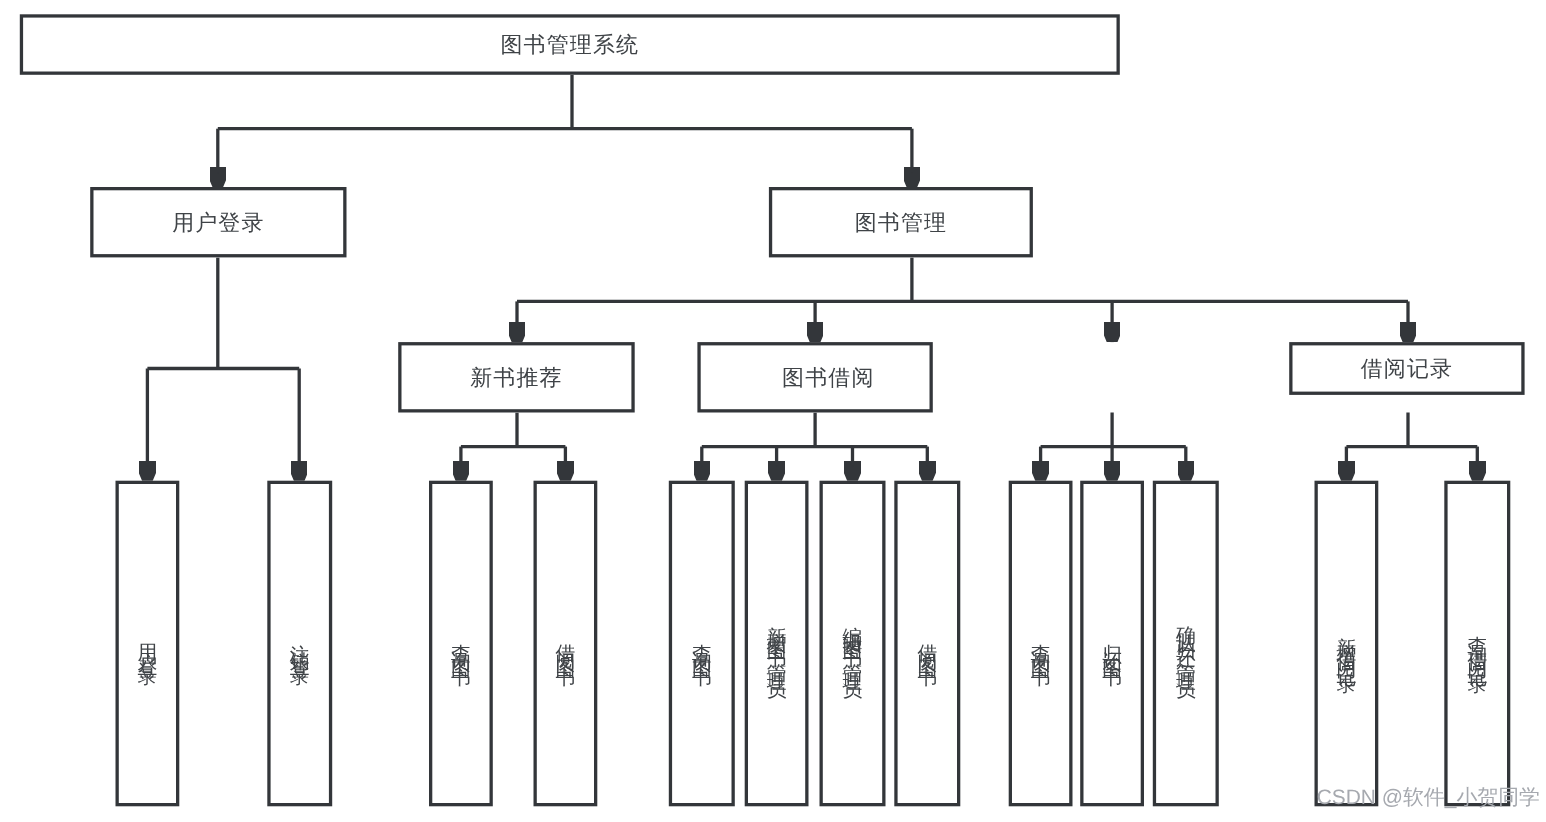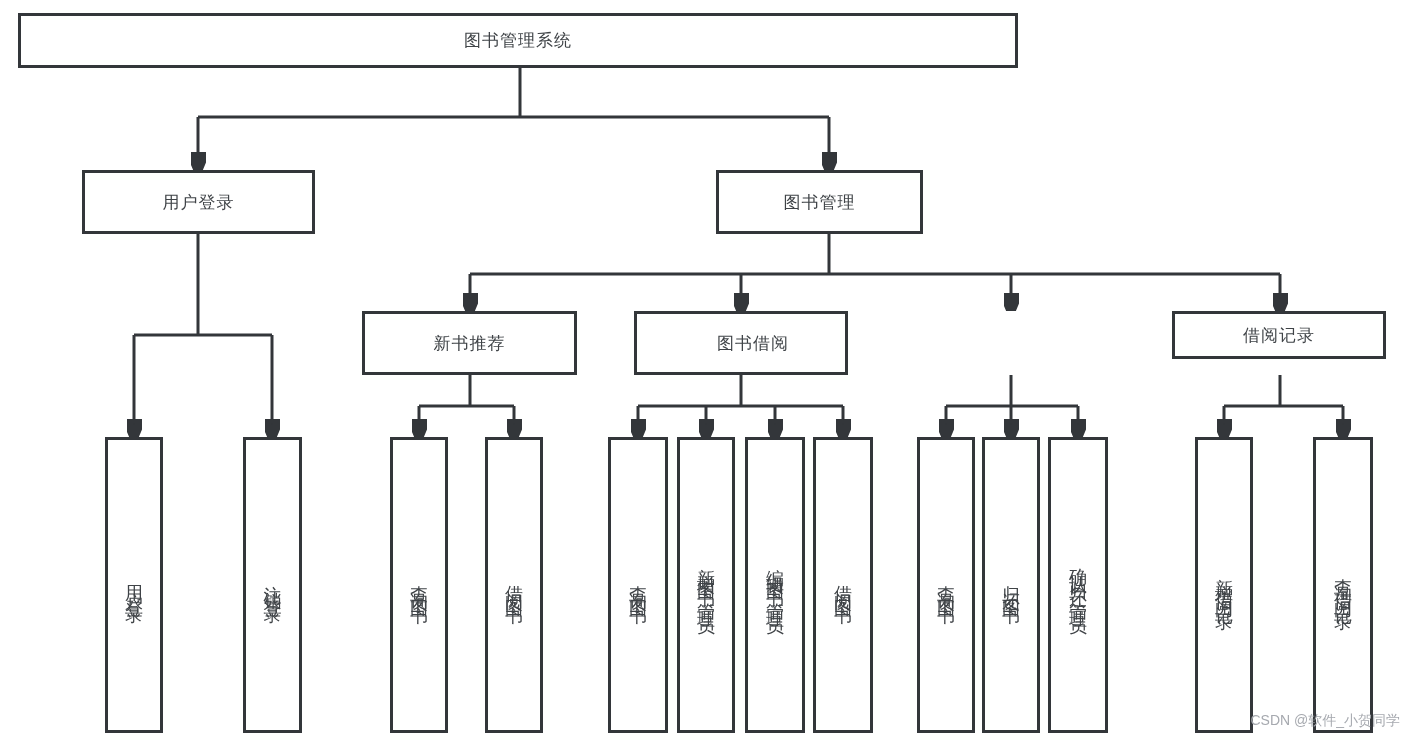--- a/index.html
+++ b/index.html
@@ -11,36 +11,36 @@
   body{font-family:"Liberation Sans", sans-serif;}
   .canvas{position:relative;width:1405px;height:747px;background:#ffffff;overflow:hidden;}
   .connectors{position:absolute;left:0;top:0;width:1405px;height:747px;}
   .connectors path{stroke:var(--line);stroke-width:3;fill:none;}
   .hbox{
     position:absolute;box-sizing:border-box;background:#ffffff;
     border:3px solid var(--line);
     display:flex;align-items:center;justify-content:center;
   }
   .hbox .label{
-    font-size:17px;color:var(--text);letter-spacing:1px;white-space:nowrap;font-family:Liberation Serif, serif;
+    font-size:20px;color:var(--text);letter-spacing:1px;white-space:nowrap;font-family:Liberation Serif, serif;
   }
   .vbox{
     position:absolute;box-sizing:border-box;background:#ffffff;
     border:3px solid var(--line);
     top:437px;height:296px;
     display:flex;align-items:center;justify-content:center;
   }
   .vbox .vlabel{
     writing-mode:vertical-rl;text-orientation:mixed;
     font-size:18px;letter-spacing:7px;line-height:1;
     color:var(--text);white-space:nowrap;
   }
   .watermark{
     position:absolute;left:1145px;top:712px;width:255px;
-    text-align:right;font-size:14px;color:var(--wm);white-space:nowrap;
+    text-align:right;font-size:19px;color:var(--wm);white-space:nowrap;
   }
 </style>
 </head>
 <body>
 
 <div class="canvas">
 
   <svg class="connectors" viewBox="0 0 1405 747" xmlns="http://www.w3.org/2000/svg">
     <defs>
       <marker id="arw" viewBox="0 0 6 5" refX="6" refY="2.5" markerWidth="6" markerHeight="5" orient="auto">
@@ -77,21 +77,21 @@
     <path d="M1343 406 V437" marker-end="url(#arw)"></path>
   </svg>
 
   <div class="hbox" style="left:18px;top:13px;width:1000px;height:55px;">
     <span class="label">图书管理系统</span>
   </div>
 
   <div class="hbox" style="left:82px;top:170px;width:233px;height:64px;">
     <span class="label">用户登录</span>
   </div>
-  <div class="hbox" style="left:716px;top:170px;width:207px;height:64px;">
+  <div class="hbox" style="left:699px;top:170px;width:240px;height:64px;">
     <span class="label">图书管理</span>
   </div>
 
   <div class="hbox" style="left:362px;top:311px;width:215px;height:64px;">
     <span class="label">新书推荐</span>
   </div>
   <div class="hbox" style="left:634px;top:311px;width:214px;height:64px;padding-left:24px;">
     <span class="label">图书借阅</span>
   </div>
   <div class="hbox" style="left:1172px;top:311px;width:214px;height:48px;">

